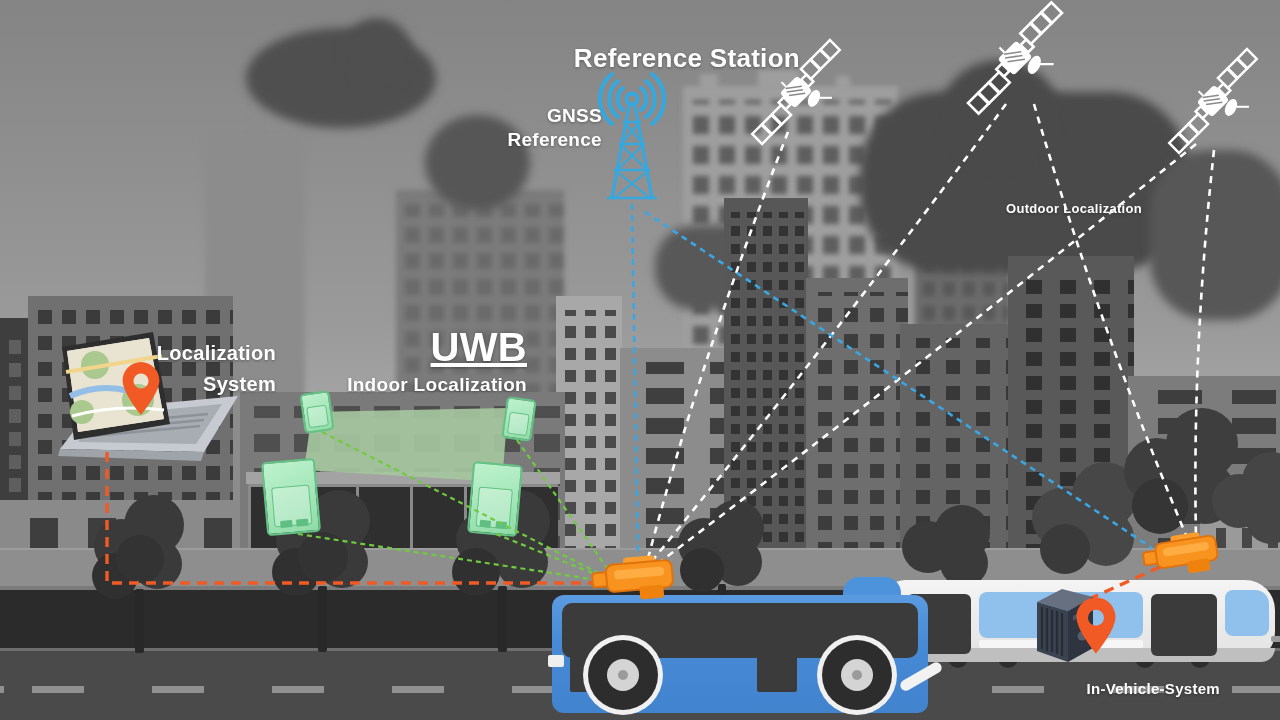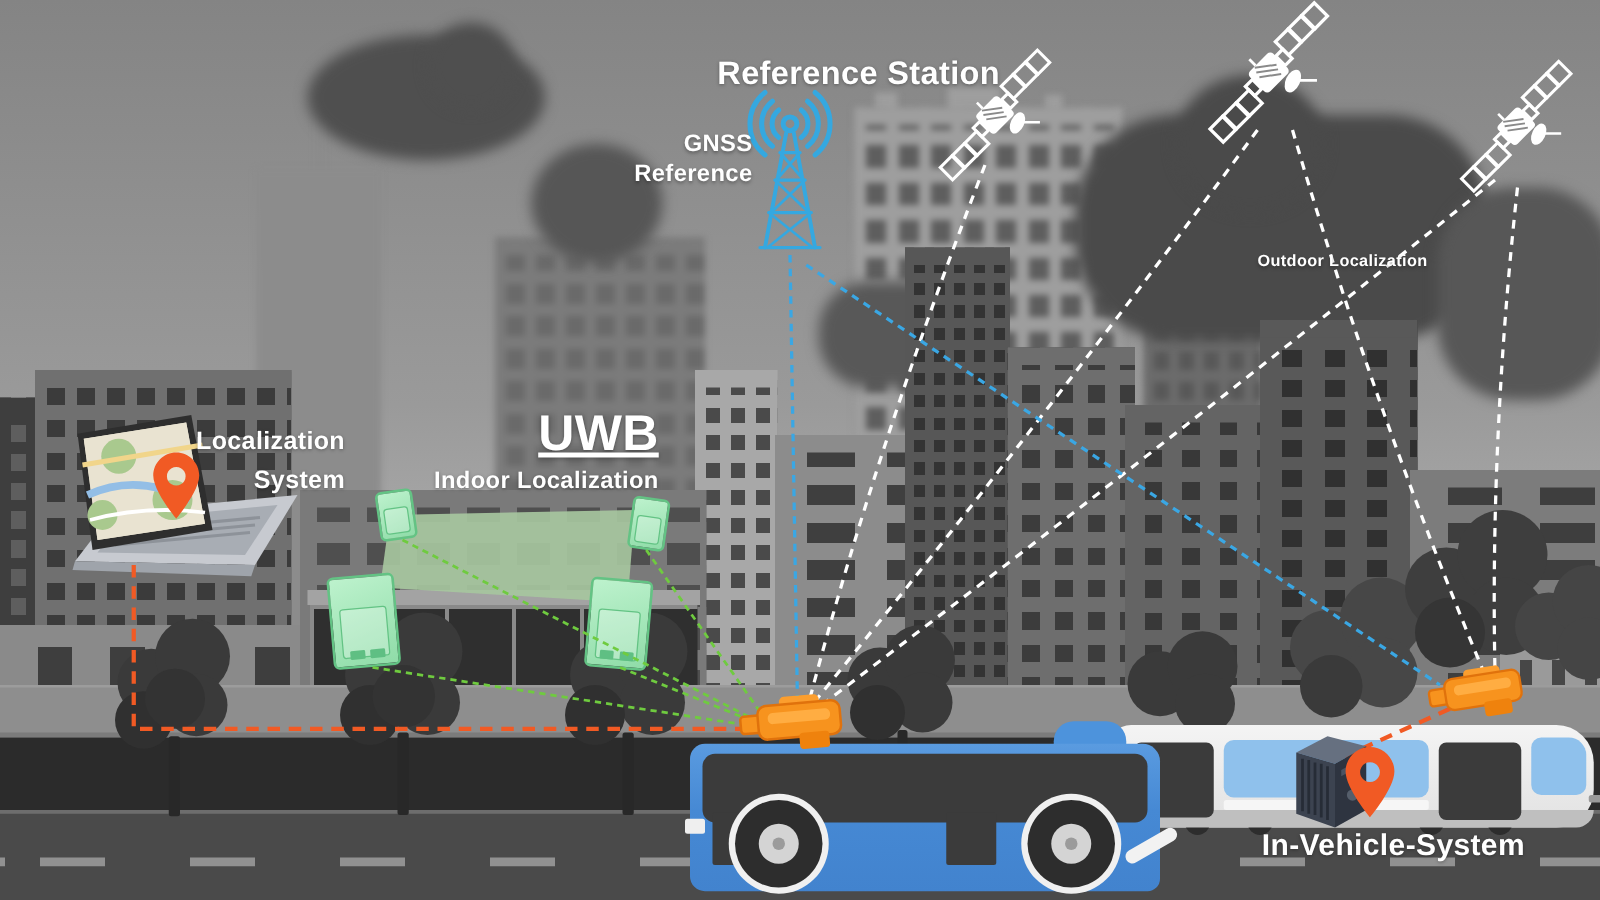--- a/index.html
+++ b/index.html
@@ -349,15 +349,15 @@
     <span style="position:static;display:block;font-size:13px;margin-top:3px;">Outdoor Localization</span>
   </div>
   <div class="lbl" style="left:327px;top:322px;width:200px;">
     <span style="position:static;display:block;font-size:40px;text-decoration:underline;">UWB</span>
     <span style="position:static;display:block;font-size:19px;margin-top:1px;">Indoor Localization</span>
   </div>
   <div class="lbl" style="left:116px;top:338px;width:160px;font-size:20px;line-height:1.55;">
     <span style="position:static;display:block;">Localization</span>
     <span style="position:static;display:block;">System</span>
   </div>
-  <div class="lbl" style="left:960px;top:662px;width:260px;font-size:24px;">In-Vehicle-System</div>
+  <div class="lbl" style="left:960px;top:680px;width:260px;font-size:15px;">In-Vehicle-System</div>
 
 </div>
 
 </body></html>

